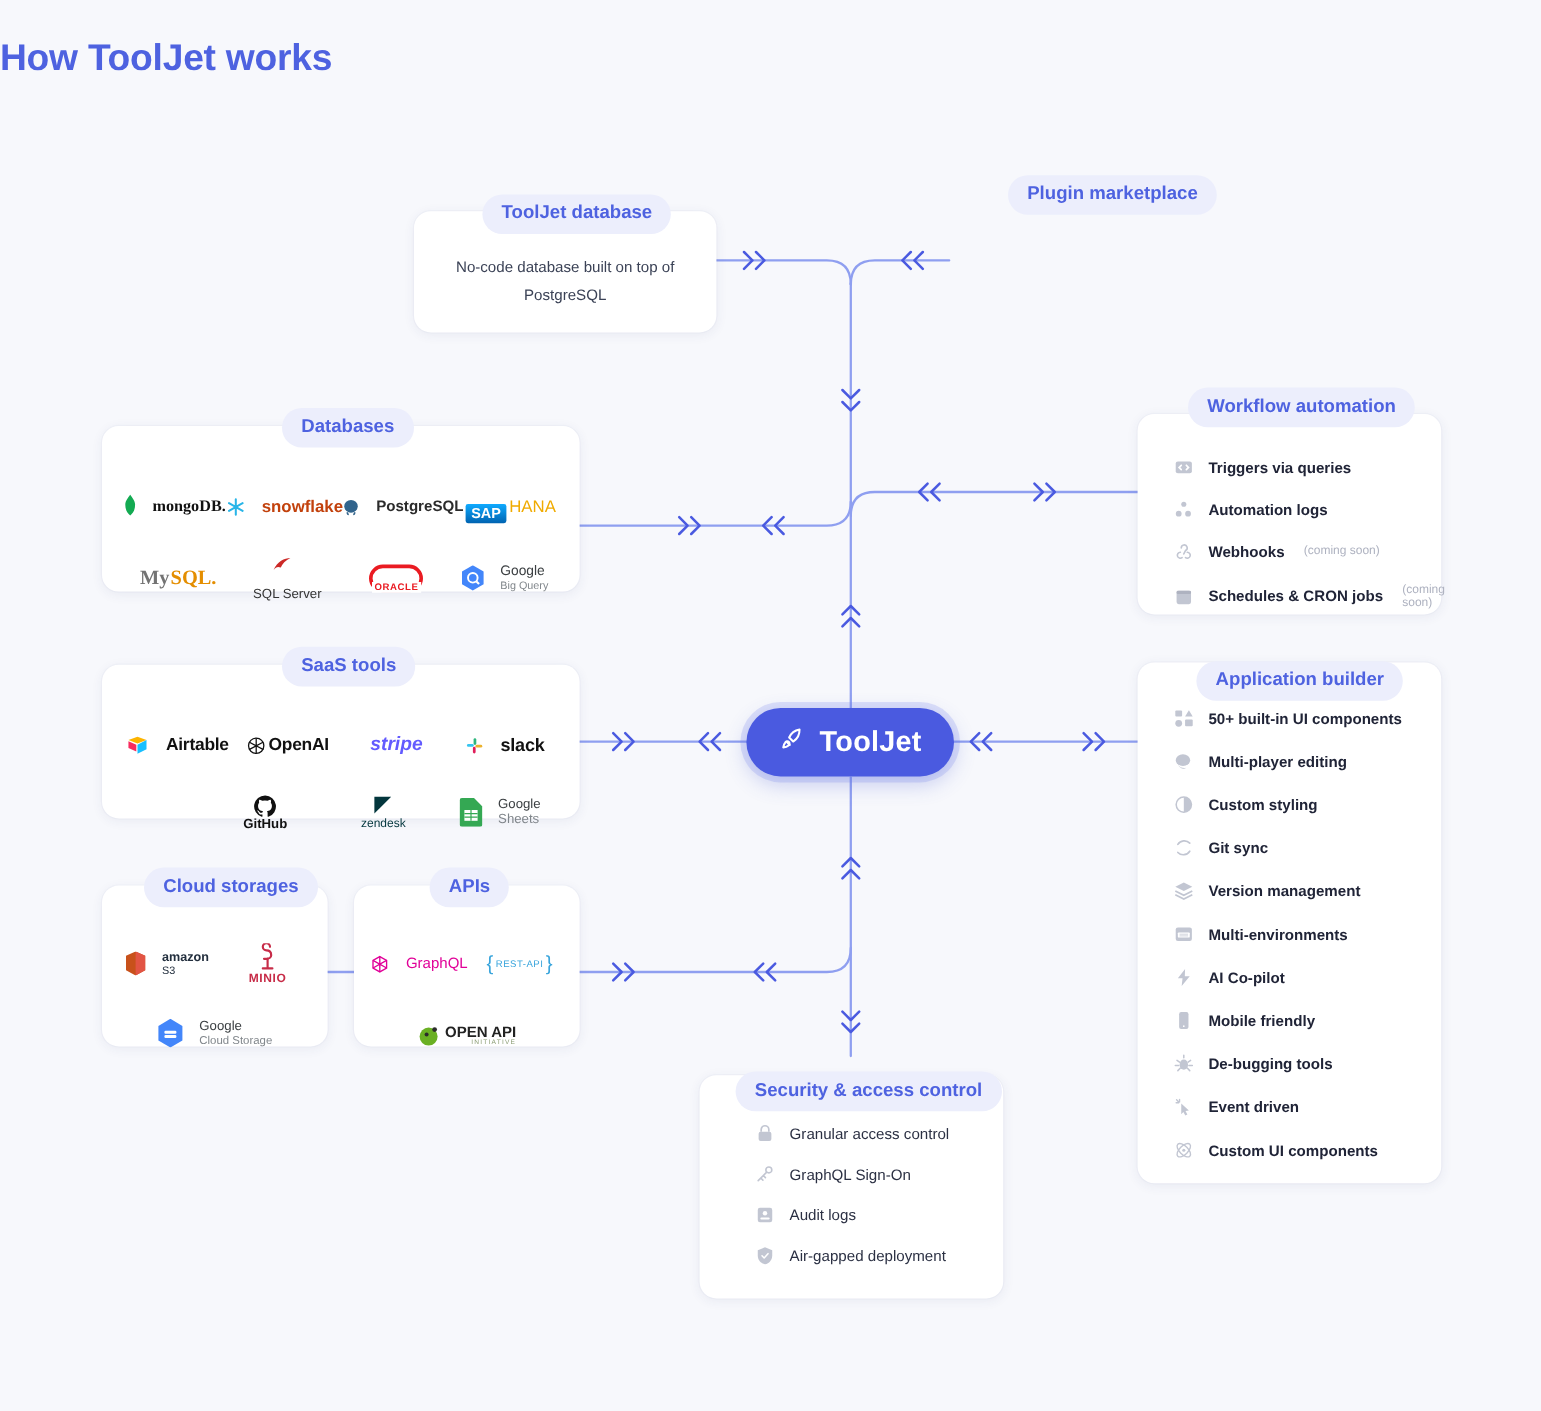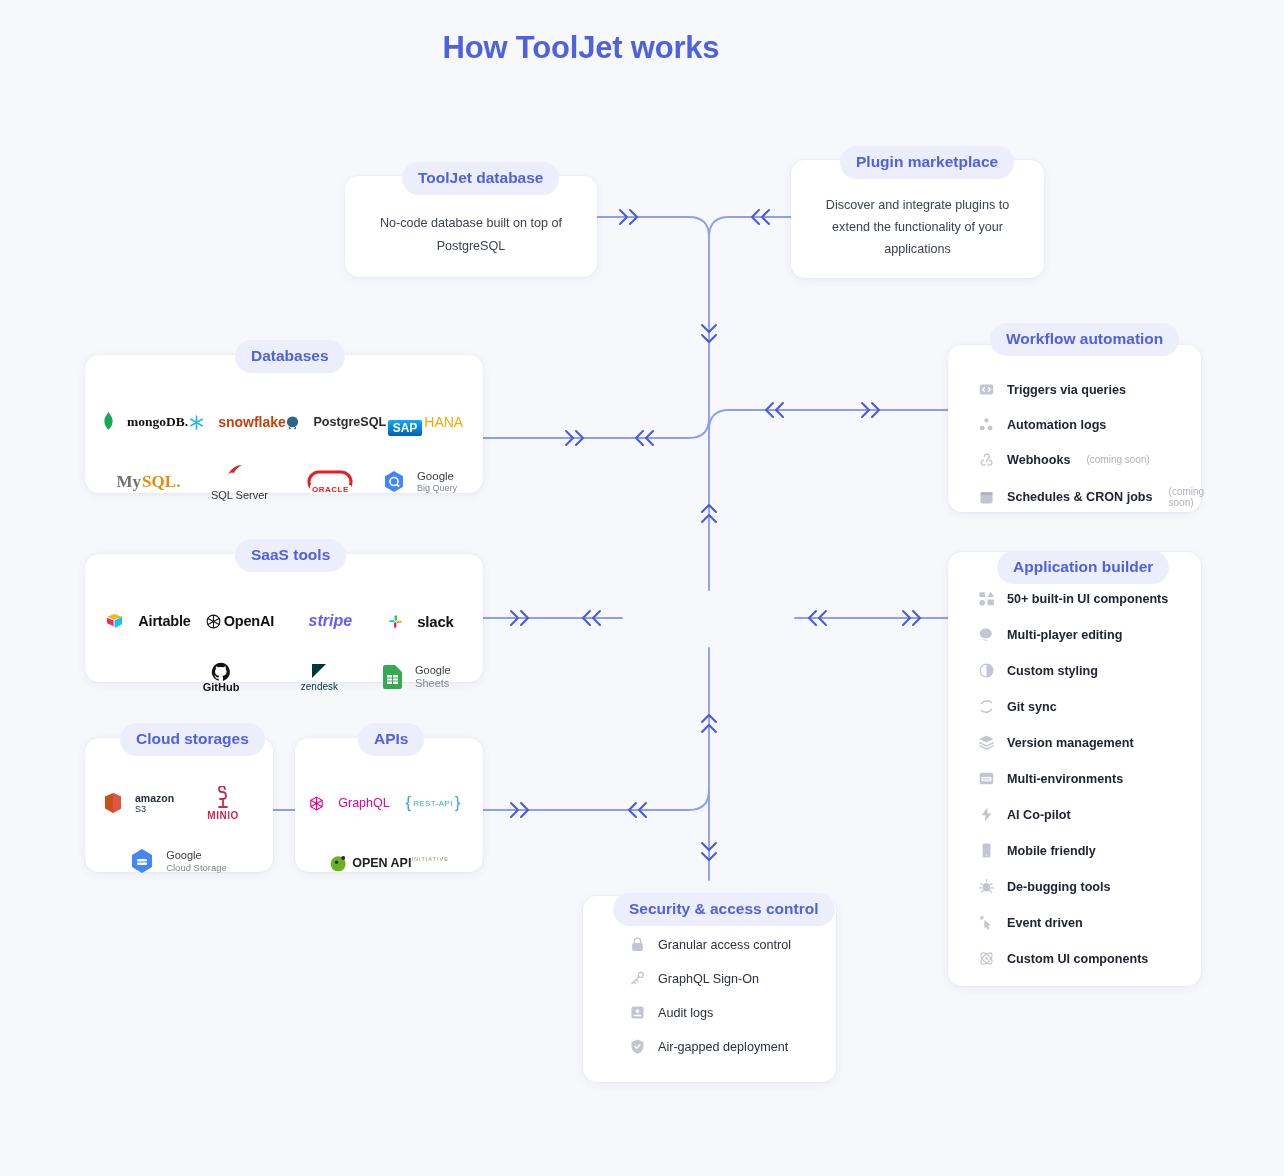--- a/index.html
+++ b/index.html
@@ -7,21 +7,20 @@
     width: 1284px; height: 1176px;
     background: #f7f8fc;
     font-family: "Liberation Sans", sans-serif;
     overflow: hidden;
   }
   #stage { position: relative; width: 1284px; height: 1176px; }
 
   
   .page-title {
     position: absolute; left: 0; top: 30px; width: 1162px;
-    text-align: center;
     font-size: 31px; font-weight: 700; letter-spacing: -0.2px;
     color: #4e62e0;
   }
 
   
   #wires { position: absolute; left: 0; top: 0; width: 1284px; height: 1176px; }
 
   
   .card {
     position: absolute;
@@ -191,29 +190,36 @@
         <path d="M702 512 l7 -7 7 7"></path>
           <path d="M702 522 l7 -7 7 7"></path>
       </g>
       <g>
         <path d="M702 722 l7 -7 7 7"></path>
           <path d="M702 732 l7 -7 7 7"></path>
       </g>
     </g>
   </svg>
 
+  <div id="core" style="left:622px; top:590px; width:173px; height:57px;">
+    <span aria-hidden="true">
+      <svg viewBox="0 0 24 24" fill="none" stroke="#ffffff" stroke-width="1.8" stroke-linecap="round" stroke-linejoin="round">
+        <path d="M5.5 14.5c-1.2 1.2-1.6 4.2-1.6 4.2s3-.4 4.2-1.6a2 2 0 1 0-2.6-2.6z"></path>
+        <path d="M12.5 13.5 9 10a12 12 0 0 1 9-7 12 12 0 0 1-5.5 10.5z"></path>
+        <path d="M9.5 16.5 7 14"></path>
+      </svg>
+    </span>
+    <span class="core-label">ToolJet</span>
+  </div>
 
   <div class="card" style="left:345px; top:176px; width:252px; height:101px;">
     <div class="desc">No-code database built on top of PostgreSQL</div>
   </div>
   <div class="pill" style="left:402px; top:162px;">ToolJet database</div>
 
-  <div class="card" style="left:791px; top:160px; width:253px; height:118px;">
-    <div class="desc">Discover and integrate plugins to extend the functionality of your applications</div>
-  </div>
   <div class="pill" style="left:840px; top:146px;">Plugin marketplace</div>
 
   <div class="card" style="left:85px; top:355px; width:398px; height:138px;">
     <div class="logo-wrap">
       <div class="logo-row" style="gap:0; margin-bottom:14px;">
         <div class="logo-cell" style="width:100px;">
           <span class="lg">
             <svg width="11" height="20" viewBox="0 0 12 22" aria-hidden="true">
                 <path d="M6 0c1.6 3 4.5 5.4 4.5 9.6C10.5 15 7.8 18 6 19.3 4.2 18 1.5 15 1.5 9.6 1.5 5.4 4.4 3 6 0z" fill="#13aa52"></path>
               </svg>
@@ -423,21 +429,21 @@
         </div>
       </div>
       <div class="logo-row" style="gap:0;">
         <div class="logo-cell" style="width:168px;">
           <span class="lg" style="gap:3px;">
             <svg width="20" height="20" viewBox="0 0 24 24" aria-hidden="true">
                 <circle cx="11" cy="13" r="9" fill="#6ab023"></circle>
                 <circle cx="17" cy="6" r="2.4" fill="#2b2b2b"></circle>
                 <circle cx="9" cy="11" r="2" fill="#2b2b2b"></circle>
               </svg>
-            <span style="display:flex; flex-direction:row; line-height:1;">
+            <span style="display:flex; flex-direction:column; line-height:1;align-items:flex-end;">
               <span style="font-size:12.5px; font-weight:700; color:#222;">OPEN API</span>
               <span style="font-size:5.5px; color:#8a9c72; letter-spacing:1px;">INITIATIVE</span>
             </span>
           </span>
         </div>
       </div>
     </div>
   </div>
   <div class="pill" style="left:358px; top:723px;">APIs</div>
 

